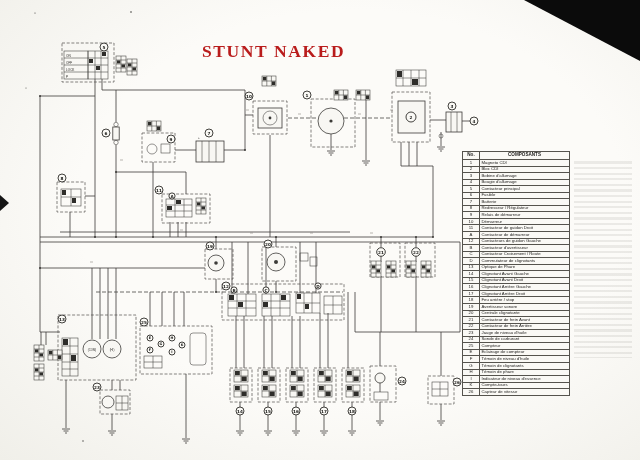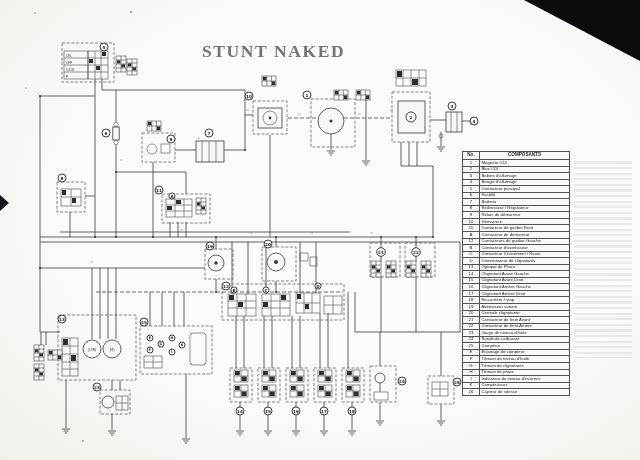--- a/index.html
+++ b/index.html
@@ -4,21 +4,21 @@
 <style>
   html,body{margin:0;padding:0;}
   body{
     width:640px;height:460px;position:relative;overflow:hidden;
     background:radial-gradient(ellipse at 55% 45%, #fcfbf8 55%, #f0efe9 100%);
     font-family:"Liberation Sans", sans-serif;
   }
   .title{
     position:absolute;left:202px;top:41px;
     font-family:"Liberation Serif", serif;font-weight:bold;
-    font-size:17.5px;letter-spacing:1.6px;color:#737373;
+    font-size:17.5px;letter-spacing:1.6px;color:#b91c1c;
   }
   svg{position:absolute;left:0;top:0;}
   .w{stroke:#3c3b38;stroke-width:.8;fill:none}
   .wd{stroke:#4a4945;stroke-width:.8;fill:none;stroke-dasharray:4 2}
   .db{fill:none;stroke:#504f4b;stroke-width:.7;stroke-dasharray:3 1.7}
   .cb{fill:#f8f7f3;stroke:#3c3b38;stroke-width:.8}
   .g05{stroke:#3c3b38;stroke-width:.55;fill:none}
   .fc{fill:#2e2d2a;stroke:none}
   .dot{fill:#3c3b38;stroke:none}
   .callout circle{fill:#faf9f5;stroke:#2c2b28;stroke-width:.9}

